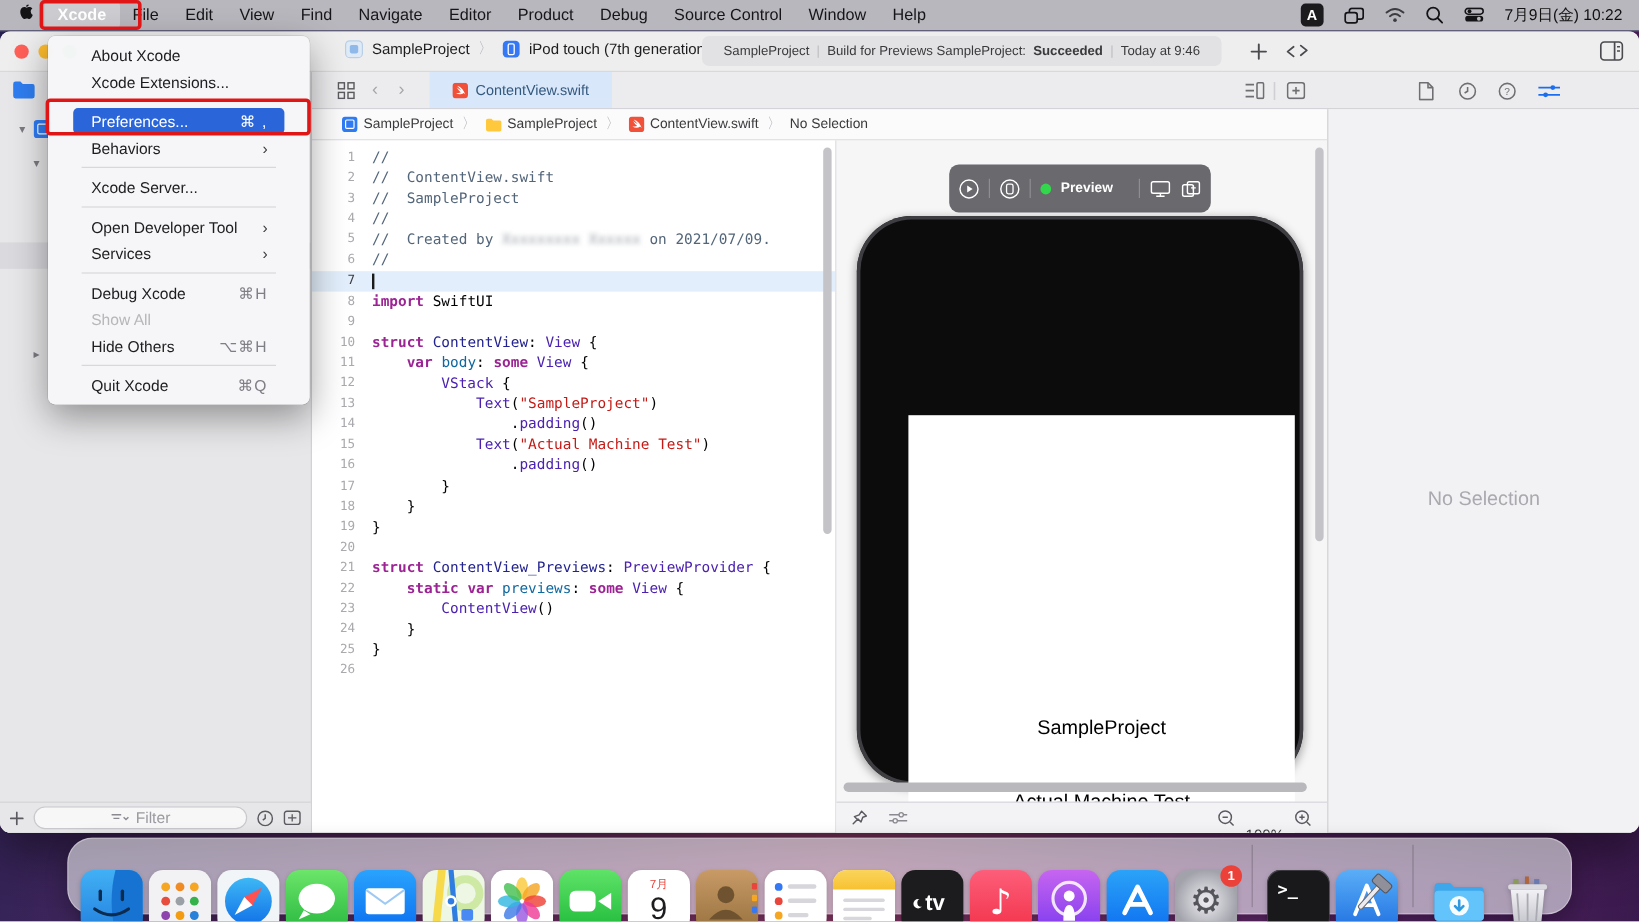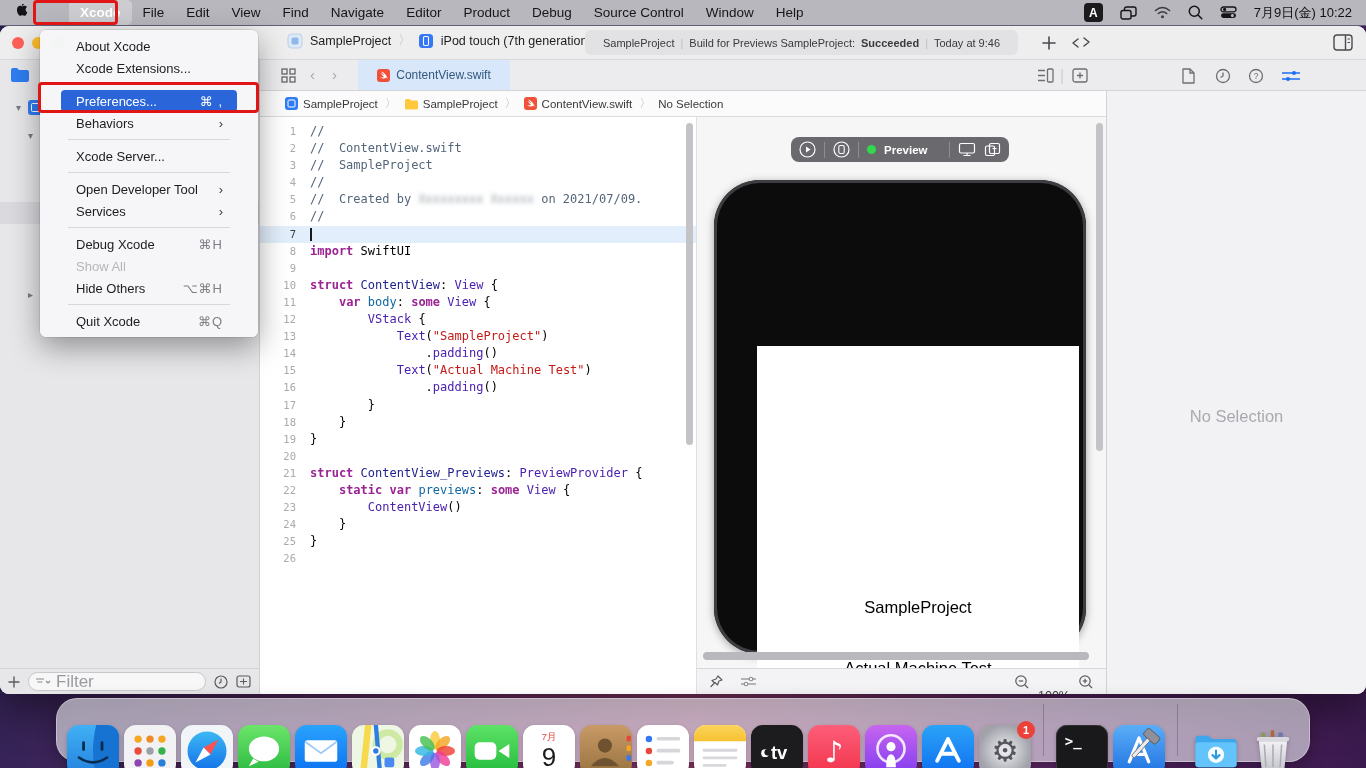--- a/index.html
+++ b/index.html
@@ -5,21 +5,21 @@
   * { margin:0; padding:0; box-sizing:border-box; }
   html,body { width:1366px; height:768px; overflow:hidden; }
   body { font-family:"Liberation Sans", sans-serif; }
   .screen { position:relative; width:1366px; height:768px; overflow:hidden;
             background:linear-gradient(100deg,#262052 0%,#5b2a63 30%,#8c3a69 55%,#5b2566 80%,#3a1a4e 100%); }
   .abs { position:absolute; }
 
   
   .menubar { position:absolute; top:0; left:0; width:1366px; height:26px;
              background:#b7b7bd; display:flex; align-items:center; font-size:13.5px; color:#161618;
-             border-bottom:1px solid rgba(25,25,70,.55); z-index:40;gap:32px; }
+             border-bottom:1px solid rgba(25,25,70,.55); z-index:40; }
   .mb-items { display:flex; align-items:center; height:100%; }
   .mb-item { padding:0 11px; height:100%; display:flex; align-items:center; font-weight:400; }
   .mb-item.active { background:rgba(255,255,255,.30); border-radius:5px; color:#ffffff; font-weight:700; }
   .mb-status { margin-left:auto; display:flex; align-items:center; gap:17px; padding-right:14px; }
   .mb-clock { font-size:13px; color:#111; white-space:nowrap; }
   .inputsrc { width:19px; height:19px; background:#1b1b1d; color:#fff; border-radius:4px;
               font-size:12px; font-weight:700; display:flex; align-items:center; justify-content:center; }
 
   
   .window { position:absolute; top:26px; left:0; width:1366px; height:668px; background:#ececee;
@@ -53,38 +53,38 @@
   .ln { width:50px; text-align:right; padding-right:14px; color:#a9a9ae; font-size:10.5px; flex:none; }
   .cline.cur .ln { color:#3c3c40; }
   .pln{color:#000}.cmt{color:#536579}.kw{color:#9B2393;font-weight:700}.typ{color:#4B21B0}
   .tdecl{color:#23238F}.prop{color:#0F68A0}.str{color:#C41A16}
   .blurred{color:#9aa0a8;filter:blur(2px)}
   .caret { display:inline-block; width:1.5px; height:13px; background:#1a1a1a; margin-top:2px; }
   .vscroll { position:absolute; width:7px; border-radius:4px; background:#c3c3c8; }
   .hscroll { position:absolute; height:8px; border-radius:4px; background:#b9b9bd; }
 
   
-  .pillbar { position:absolute; left:94px; top:20px; width:218px; height:25px; background:rgba(92,92,98,.92);
+  .pillbar { position:absolute; left:94px; top:20px; width:218px; height:40px; background:rgba(92,92,98,.92);
              border-radius:8px; display:flex; align-items:center; color:#fff; font-size:11.5px; padding:0 8px; gap:8px; }
   .pill-div { width:1px; height:16px; background:rgba(255,255,255,.25); }
   .device { position:absolute; left:17px; top:63px; width:372px; height:474px; background:#0c0c0d;
             border-radius:46px; box-shadow:inset 0 0 0 3px #3e3e42, 0 2px 8px rgba(0,0,0,.35); }
   .dscreen { position:absolute; left:43px; top:166px; width:322px; height:368px; background:#ffffff; }
   .dtext { position:absolute; width:100%; text-align:center; font-size:16.5px; color:#000; }
   .pbottom { position:absolute; left:0; right:0; bottom:0; height:26px; background:#f3f3f5; border-top:1px solid #d8d8dc;
              display:flex; align-items:center; padding:0 12px; gap:16px; color:#5a5a60; }
   .zoomlbl { font-size:12.5px; color:#3c3c40;margin-top:29px; }
 
   .nosel { position:absolute; top:316px; width:100%; text-align:center; font-size:16.5px; color:#a9a9af; }
 
   
   .filterbar { position:absolute; left:0; right:0; bottom:0; height:26px; border-top:1px solid #d4d4d8;
                display:flex; align-items:center; padding:0 8px; gap:8px; background:#e7e7e9; }
   .filterfield { flex:1; height:19px; border-radius:10px; background:rgba(255,255,255,.65); border:1px solid #c8c8cd;
-                 display:flex; align-items:center; font-size:17px; color:#9a9aa0; padding:0 6px; gap:5px; }
+                 display:flex; align-items:center; font-size:13px; color:#9a9aa0; padding:0 6px; gap:5px;justify-content:center; }
 
   
   .xmenu { position:absolute; top:30px; left:40px; width:218px; background:rgba(246,246,248,.98);
            border-radius:6px; box-shadow:0 10px 30px rgba(0,0,0,.38), 0 0 0 .5px rgba(0,0,0,.15);
            padding:5px 16px; z-index:50; font-size:13px; color:#1d1d1f; }
   .xm-item { height:22px; display:flex; align-items:center; padding:0 14px 0 15px; margin:0 5px; border-radius:4px; }
   .xm-item .sc { margin-left:auto; color:#7e7e85; letter-spacing:1px; }
   .xm-item .sub { margin-left:auto; color:#3c3c40; font-size:13px; }
   .xm-item.hl { background:#2a65d9; color:#fff; }
   .xm-item.hl .sc { color:#fff; }

